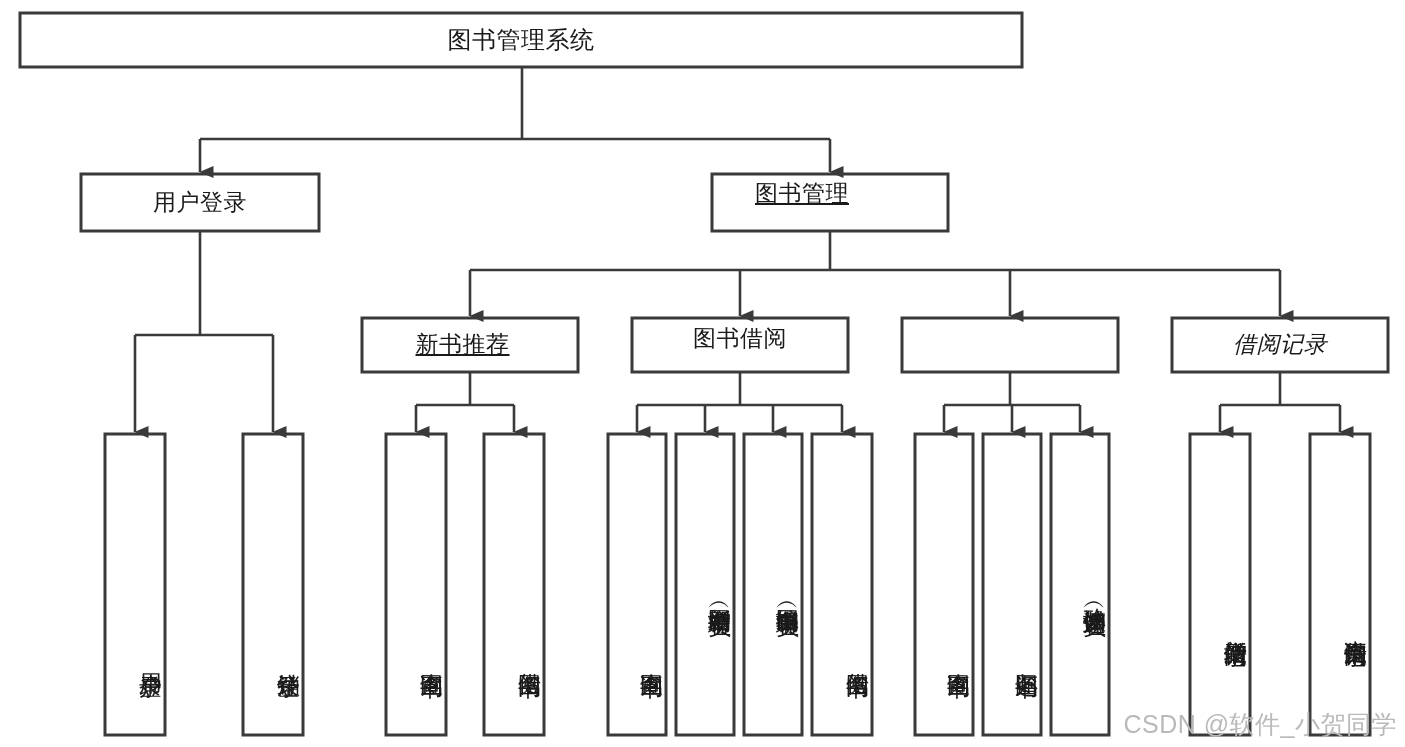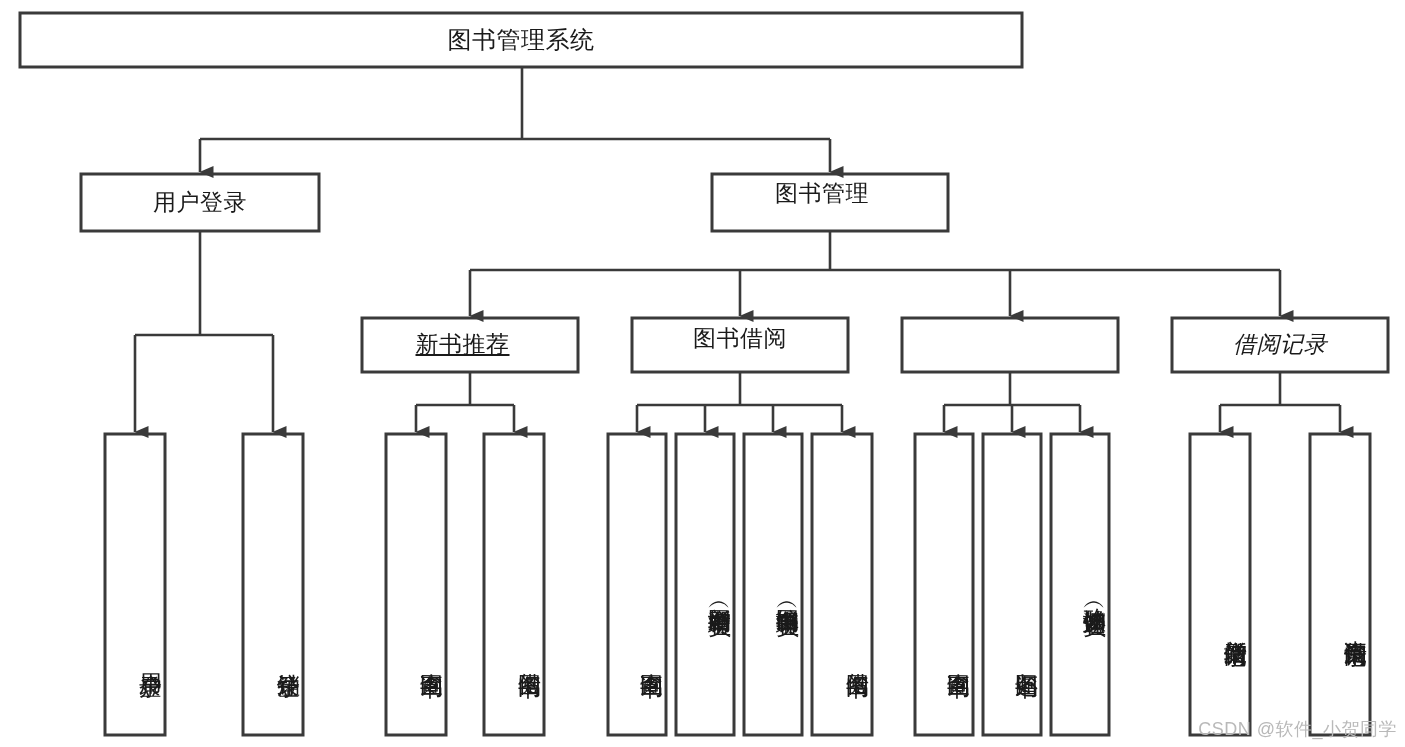--- a/index.html
+++ b/index.html
@@ -68,21 +68,21 @@
     font-size: 23px;
     color: #1a1a1a;
     line-height: 1.22;
     letter-spacing: 1px;
     pointer-events: none;
   }
   .watermark {
     position: absolute;
     right: 8px;
     bottom: 6px;
-    font-size: 18px;
+    font-size: 25px;
     color: #b9b9b9;
     white-space: nowrap;
     letter-spacing: 0.5px;
   }
 </style>
 </head>
 <body>
 
 <div id="diagram-root">
 
@@ -159,21 +159,21 @@
     <path class="connector" d="M 1280 372 L 1280 405"></path>
     <path class="connector" d="M 1220 405 L 1340 405"></path>
     <path class="connector" marker-end="url(#arrow)" d="M 1220 405 L 1220 432"></path>
     <path class="connector" marker-end="url(#arrow)" d="M 1340 405 L 1340 432"></path>
   </svg>
 
   <div class="node-label-h node-label-title" style="left:20px; top:13px; width:1002px; height:54px;">图书管理系统</div>
 
   <div class="node-label-h" style="left:81px; top:174px; width:238px; height:57px;">用户登录</div>
 
-  <div class="node-label-h" style="left:704px; top:174px; width:236px; height:40px;">图书管理</div>
+  <div class="node-label-h" style="left:684px; top:174px; width:236px; height:40px;text-decoration:underline;">图书管理</div>
 
   <div class="node-label-h" style="left:362px; top:318px; width:201px; height:54px;text-decoration:underline;">新书推荐</div>
 
   <div class="node-label-h" style="left:632px; top:318px; width:216px; height:42px;">图书借阅</div>
 
 
   <div class="node-label-h" style="left:1172px; top:318px; width:216px; height:54px;font-style:italic;">借阅记录</div>
 
   <div class="node-label-v" style="left:105px; top:434px; width:60px; height:301px; padding-top:72px;">用户登录</div>
 

